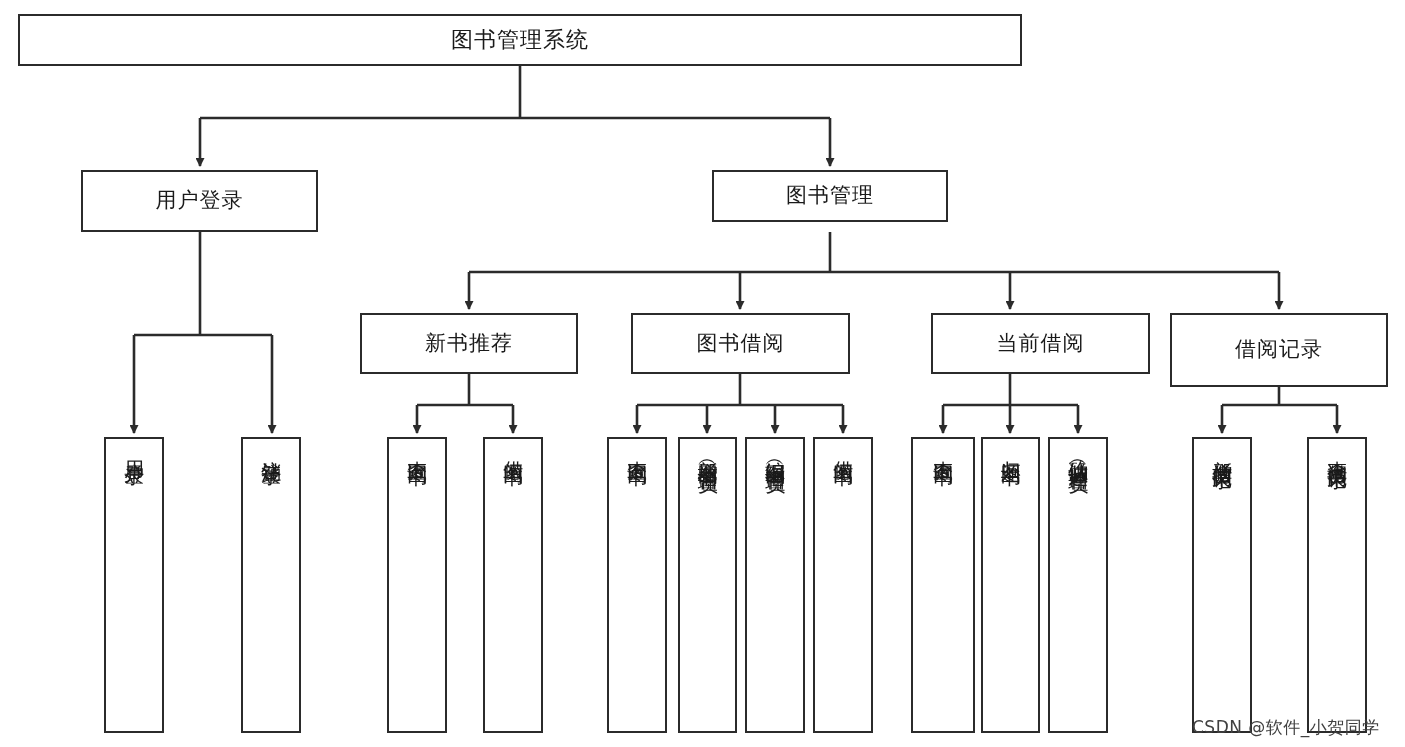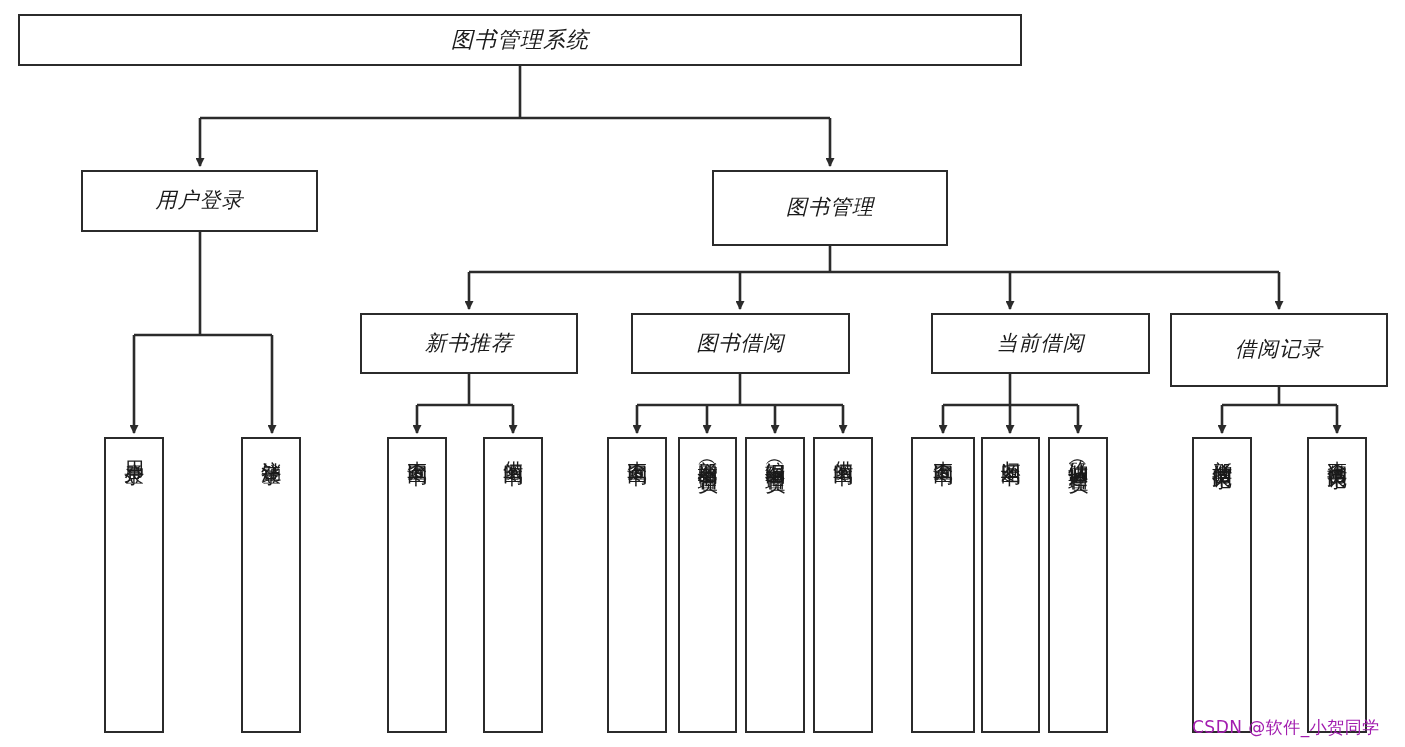--- a/index.html
+++ b/index.html
@@ -35,21 +35,20 @@
     align-items: center;
     justify-content: center;
     color: #1a1a1a;
     z-index: 2;
   }
   .node.horiz {
     font-size: 21px;
     letter-spacing: 1px;
     line-height: 1.2;
     text-align: center;
-    font-style: italic;
   }
   .node.root {
     font-size: 22px;
   }
   .node.vert {
     writing-mode: vertical-rl;
     text-orientation: upright;
     font-size: 20px;
     line-height: 1.18;
     letter-spacing: 2px;
@@ -59,21 +58,21 @@
     text-align: left;
   }
   .node.vert .vlabel {
     writing-mode: vertical-rl;
     text-orientation: upright;
     display: block;
     white-space: normal;
   }
   .watermark {
     position: absolute;
-    color: #a21caf;
+    color: #404040;
     font-size: 17px;
     letter-spacing: 0.5px;
     z-index: 5;
     white-space: nowrap;
   }
 </style>
 </head>
 <body>
 
 <div id="canvas">
@@ -130,21 +129,21 @@
     </g>
   </svg>
 
   <div class="node horiz root" style="left:18px; top:14px; width:1004px; height:52px;">
     <span>图书管理系统</span>
   </div>
 
   <div class="node horiz" style="left:81px; top:170px; width:237px; height:62px;">
     <span>用户登录</span>
   </div>
-  <div class="node horiz" style="left:712px; top:170px; width:236px; height:76px;">
+  <div class="node horiz" style="left:712px; top:170px; width:236px; height:52px;">
     <span>图书管理</span>
   </div>
 
   <div class="node horiz" style="left:360px; top:313px; width:218px; height:61px;">
     <span>新书推荐</span>
   </div>
   <div class="node horiz" style="left:631px; top:313px; width:219px; height:61px;">
     <span>图书借阅</span>
   </div>
   <div class="node horiz" style="left:901px; top:313px; width:219px; height:61px;margin-left:30px;">

